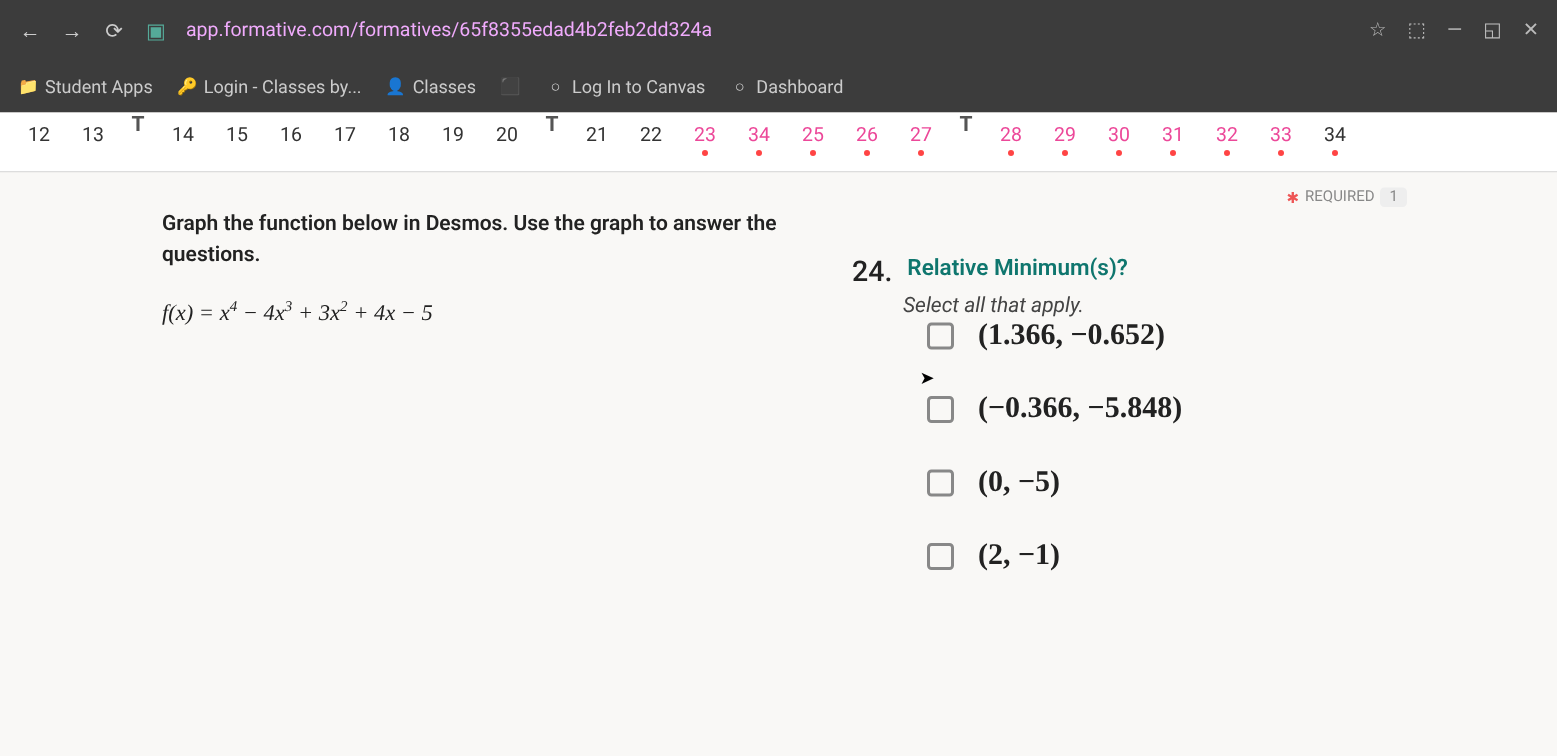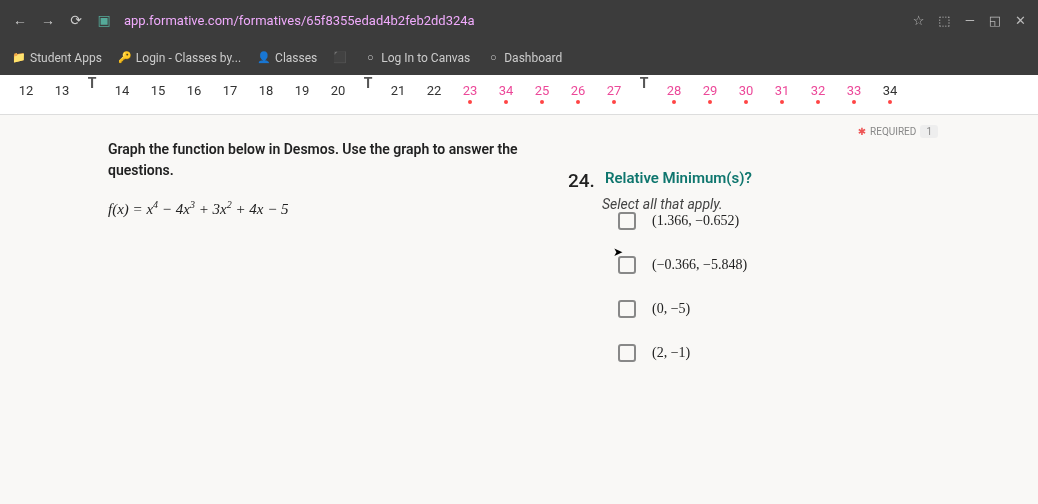--- a/index.html
+++ b/index.html
@@ -181,22 +181,23 @@
     .checkbox {
       width: 18px;
       height: 18px;
       border: 2px solid #888;
       border-radius: 3px;
       cursor: pointer;
       flex-shrink: 0;
     }
     .option-text {
       font-family: "Times New Roman", serif;
-      font-size: 14px;
+      font-size: 20px;
       color: #222;
+      font-weight: bold;
     }
     .cursor-arrow {
       position: absolute;
       font-size: 12px;
       color: #000;
     }
     .folder-icon-small { color: #5a9; }
   </style>
 </head>
 <body>

